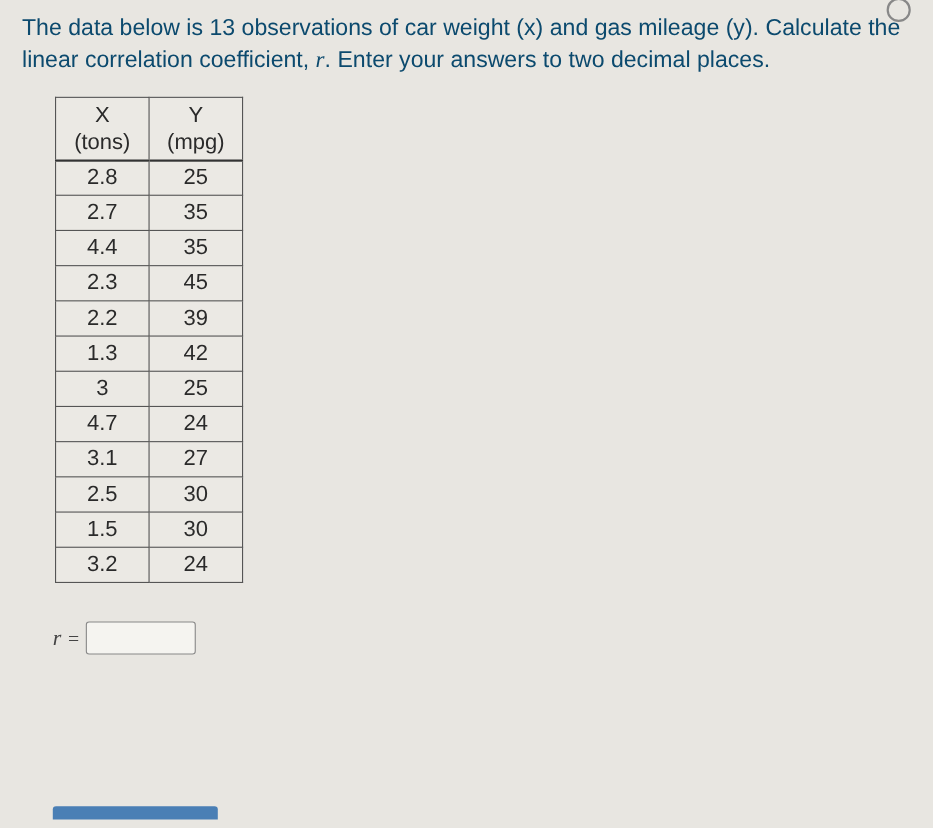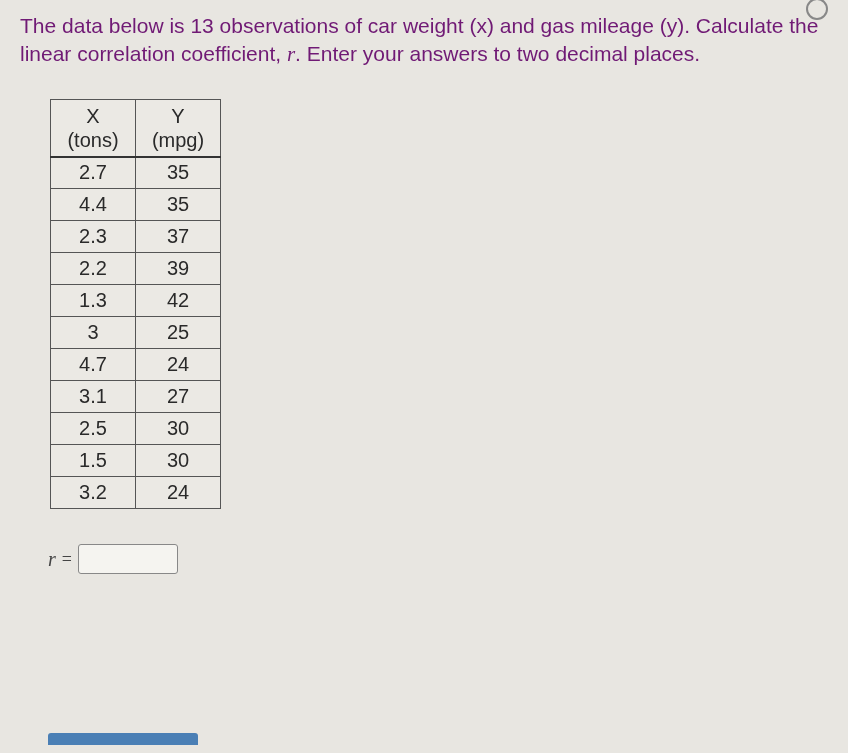--- a/index.html
+++ b/index.html
@@ -12,22 +12,22 @@
       background: #e8e6e1;
       width: 848px;
       height: 753px;
       padding: 12px 20px;
       color: #2a2a2a;
       position: relative;
     }
     .question-text {
       font-size: 21px;
       line-height: 1.35;
-      margin-bottom: 30px;
-      color: #701a75;
+      margin-bottom: 18px;
+      color: #0c4a6e;
     }
     .italic-r {
       font-style: italic;
       font-family: 'Times New Roman', serif;
     }
     .data-table {
       border-collapse: collapse;
       margin-left: 30px;
       background: #ebe9e4;
     }
@@ -124,31 +124,35 @@
         <span class="header-main">X</span>
         <span class="header-sub">(tons)</span>
       </th>
       <th>
         <span class="header-main">Y</span>
         <span class="header-sub">(mpg)</span>
       </th>
     </tr>
   </thead>
   <tbody id="table-body">
+  <tr>
+        <td>2.8</td>
+        <td>25</td>
+      </tr>
       <tr>
         <td>2.7</td>
         <td>35</td>
       </tr>
       <tr>
         <td>4.4</td>
         <td>35</td>
       </tr>
       <tr>
         <td>2.3</td>
-        <td>37</td>
+        <td>45</td>
       </tr>
       <tr>
         <td>2.2</td>
         <td>39</td>
       </tr>
       <tr>
         <td>1.3</td>
         <td>42</td>
       </tr>
       <tr>

